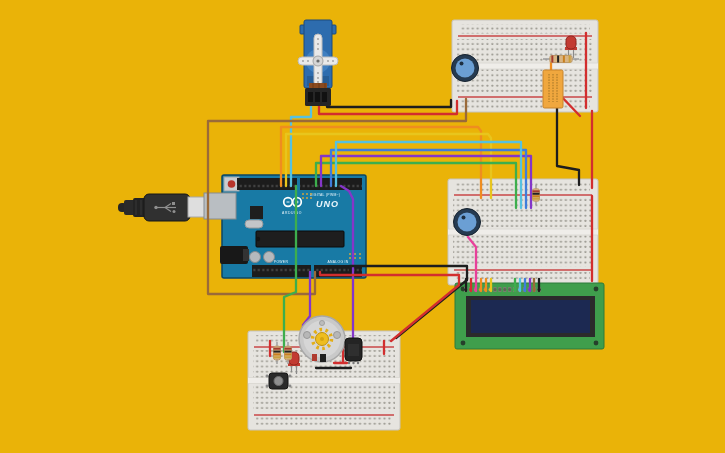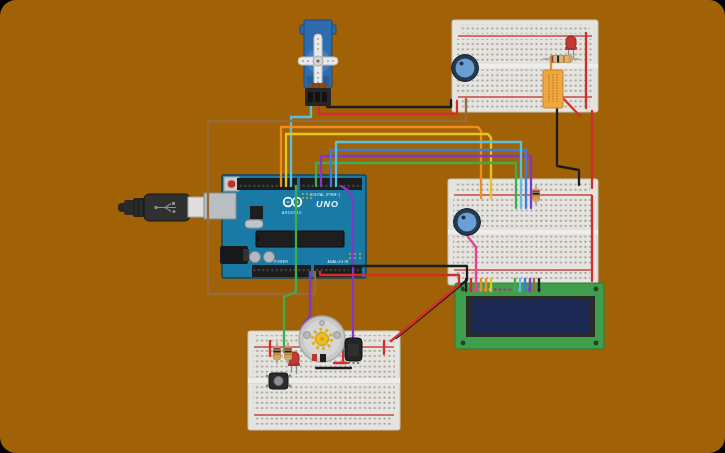--- a/index.html
+++ b/index.html
@@ -1,16 +1,16 @@
 <!DOCTYPE html>
 <html><head>
 <meta charset="utf-8">
 <style>
   html,body{margin:0;padding:0;background:#000;}
-  #stage{width:725px;height:453px;position:relative;overflow:hidden;background:#a16207;border-radius:16px;}
+  #stage{width:725px;height:453px;position:relative;overflow:hidden;background:#eab308;}
   svg{display:block;}
   text{font-family:"Liberation Sans","DejaVu Sans",sans-serif;fill:#eaf6fc;}
   .t-uno{font-size:9px;font-style:italic;font-weight:bold;letter-spacing:1px;}
   .t-brand{font-size:3.4px;letter-spacing:0.6px;}
   .t-tiny{font-size:3.4px;letter-spacing:0.3px;}
 </style>
 </head>
 <body>
 
 <div id="stage">

